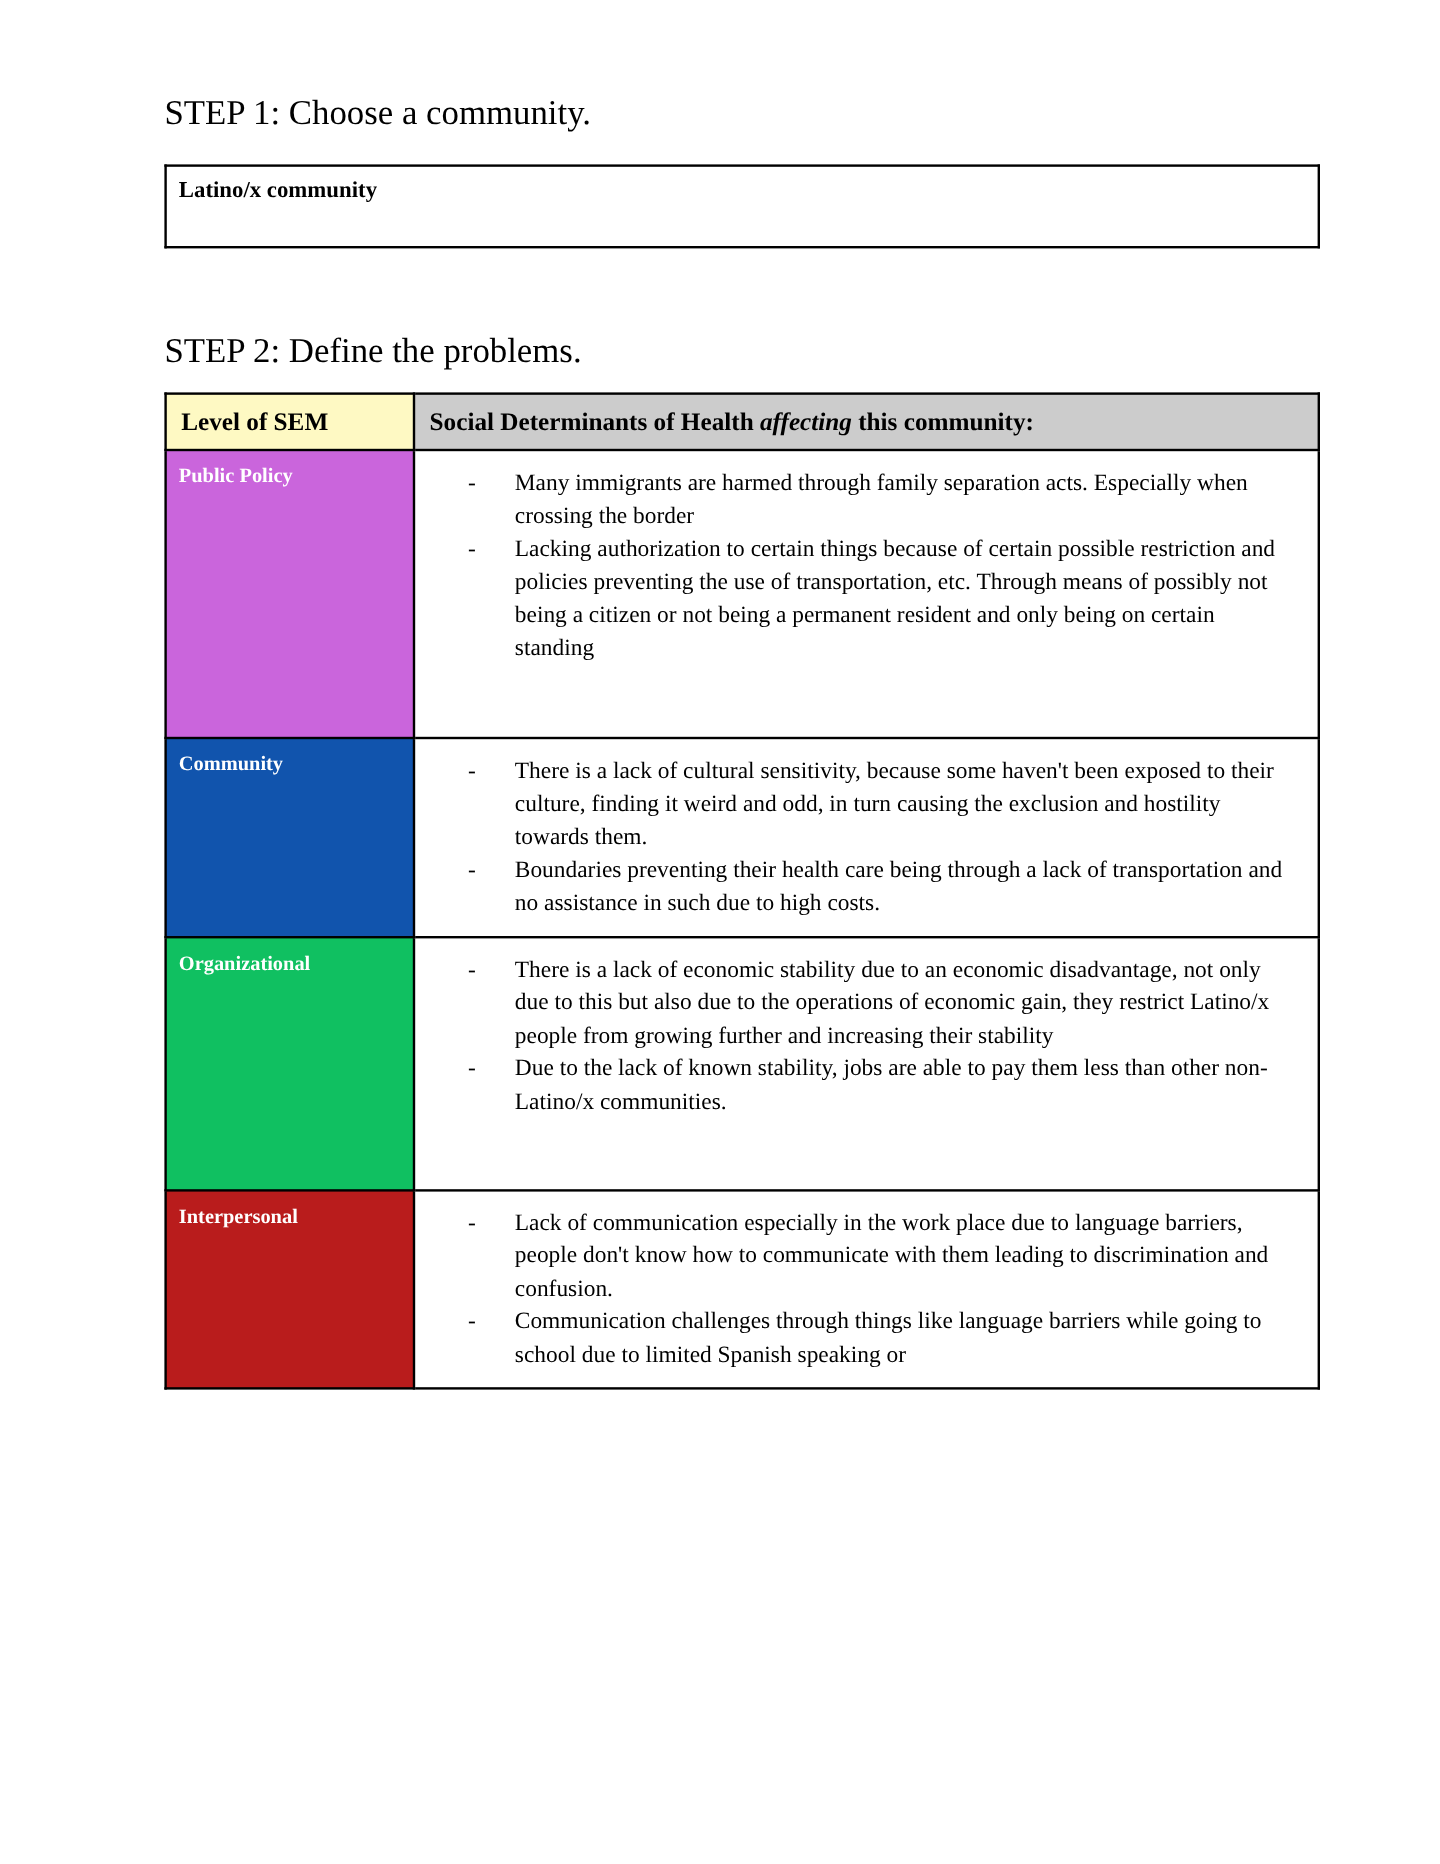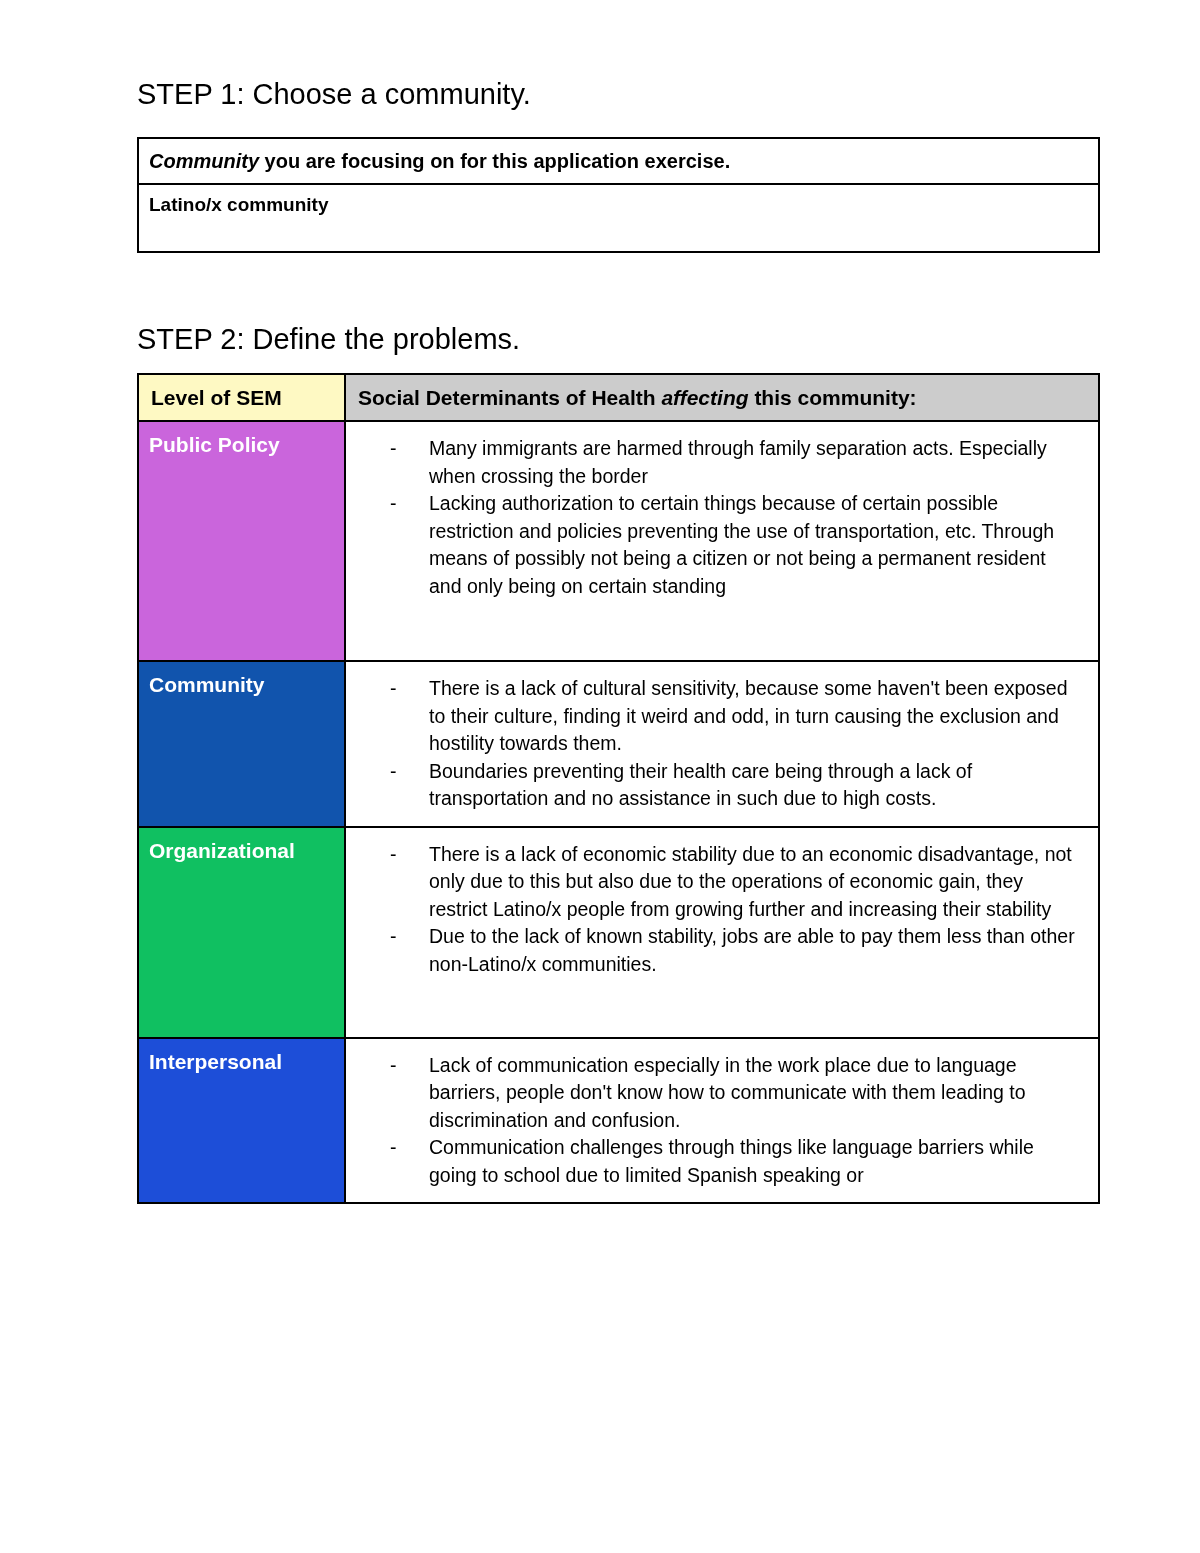--- a/index.html
+++ b/index.html
@@ -10,21 +10,21 @@
     color: #000000;
     overflow: hidden;
   }
   .doc-title {
     margin-top: 142px;
     text-align: center;
     font-size: 51px;
     font-weight: 400;
     letter-spacing: 0px;
   }
-  .content { margin-left: 137px; width: 963px; }
+  .content { margin-left: 137px; width: 963px; font-family: Liberation Serif, serif; }
   h2.step-heading {
     font-size: 29px;
     font-weight: 400;
   }
   h2.step1 { margin-top: 78px; margin-bottom: 26px; }
   h2.step2 { margin-top: 70px; margin-bottom: 17px; }
 
   table { border-collapse: collapse; width: 963px; table-layout: fixed; }
   table, td, th { border: 2px solid #000000; }
 
@@ -50,21 +50,21 @@
     height: 47px;
     text-align: left;
     vertical-align: middle;
     font-size: 21px;
     font-weight: 700;
     padding: 4px 12px;
   }
   .t2 tbody td { vertical-align: top; }
   .t2 td.level-cell {
     color: #ffffff;
-    font-size: 21px;
+    font-size: 17px;
     font-weight: 700;
     padding: 11px 10px;
   }
   .t2 td.detail-cell {
     background: #ffffff;
     padding: 13px 14px 13px 0;
     font-size: 19.5px;
     line-height: 27.5px;
   }
   .bullets { padding-left: 44px; }
@@ -82,25 +82,20 @@
 
 <div class="page">
 
 
   <div class="content">
 
     <h2 class="step-heading step1">STEP 1: Choose a community.</h2>
 
     <table class="t1">
       <tbody>
-          <tr class="t1-head">
-        <td>
-          <span class="italic">Community</span><span> you are focusing on for this application exercise.</span>
-        </td>
-      </tr>
       <tr class="t1-val">
         <td>Latino/x community</td>
       </tr>
     </tbody>
       </table>
 
     <h2 class="step-heading step2">STEP 2: Define the problems.</h2>
 
     <table class="t2">
       <colgroup>
@@ -155,21 +150,21 @@
                   <span class="btext">There is a lack of economic stability due to an economic disadvantage, not only due to this but also due to the operations of economic gain, they restrict Latino/x people from growing further and increasing their stability</span>
                 </div>
                 <div class="bullet">
                   <span class="dash">-</span>
                   <span class="btext">Due to the lack of known stability, jobs are able to pay them less than other non-Latino/x communities.</span>
                 </div>
               </div>
             </td>
           </tr>
           <tr>
-            <td class="level-cell" style="background: #1d4ed8;"><span>Interpersonal</span></td>
+            <td class="level-cell" style="background: #b91c1c;"><span>Interpersonal</span></td>
             <td class="detail-cell">
               <div class="bullets">
                 <div class="bullet">
                   <span class="dash">-</span>
                   <span class="btext">Lack of communication especially in the work place due to language barriers, people don't know how to communicate with them leading to discrimination and confusion.</span>
                 </div>
                 <div class="bullet">
                   <span class="dash">-</span>
                   <span class="btext">Communication challenges through things like language barriers while going to school due to limited Spanish speaking or</span>
                 </div>

